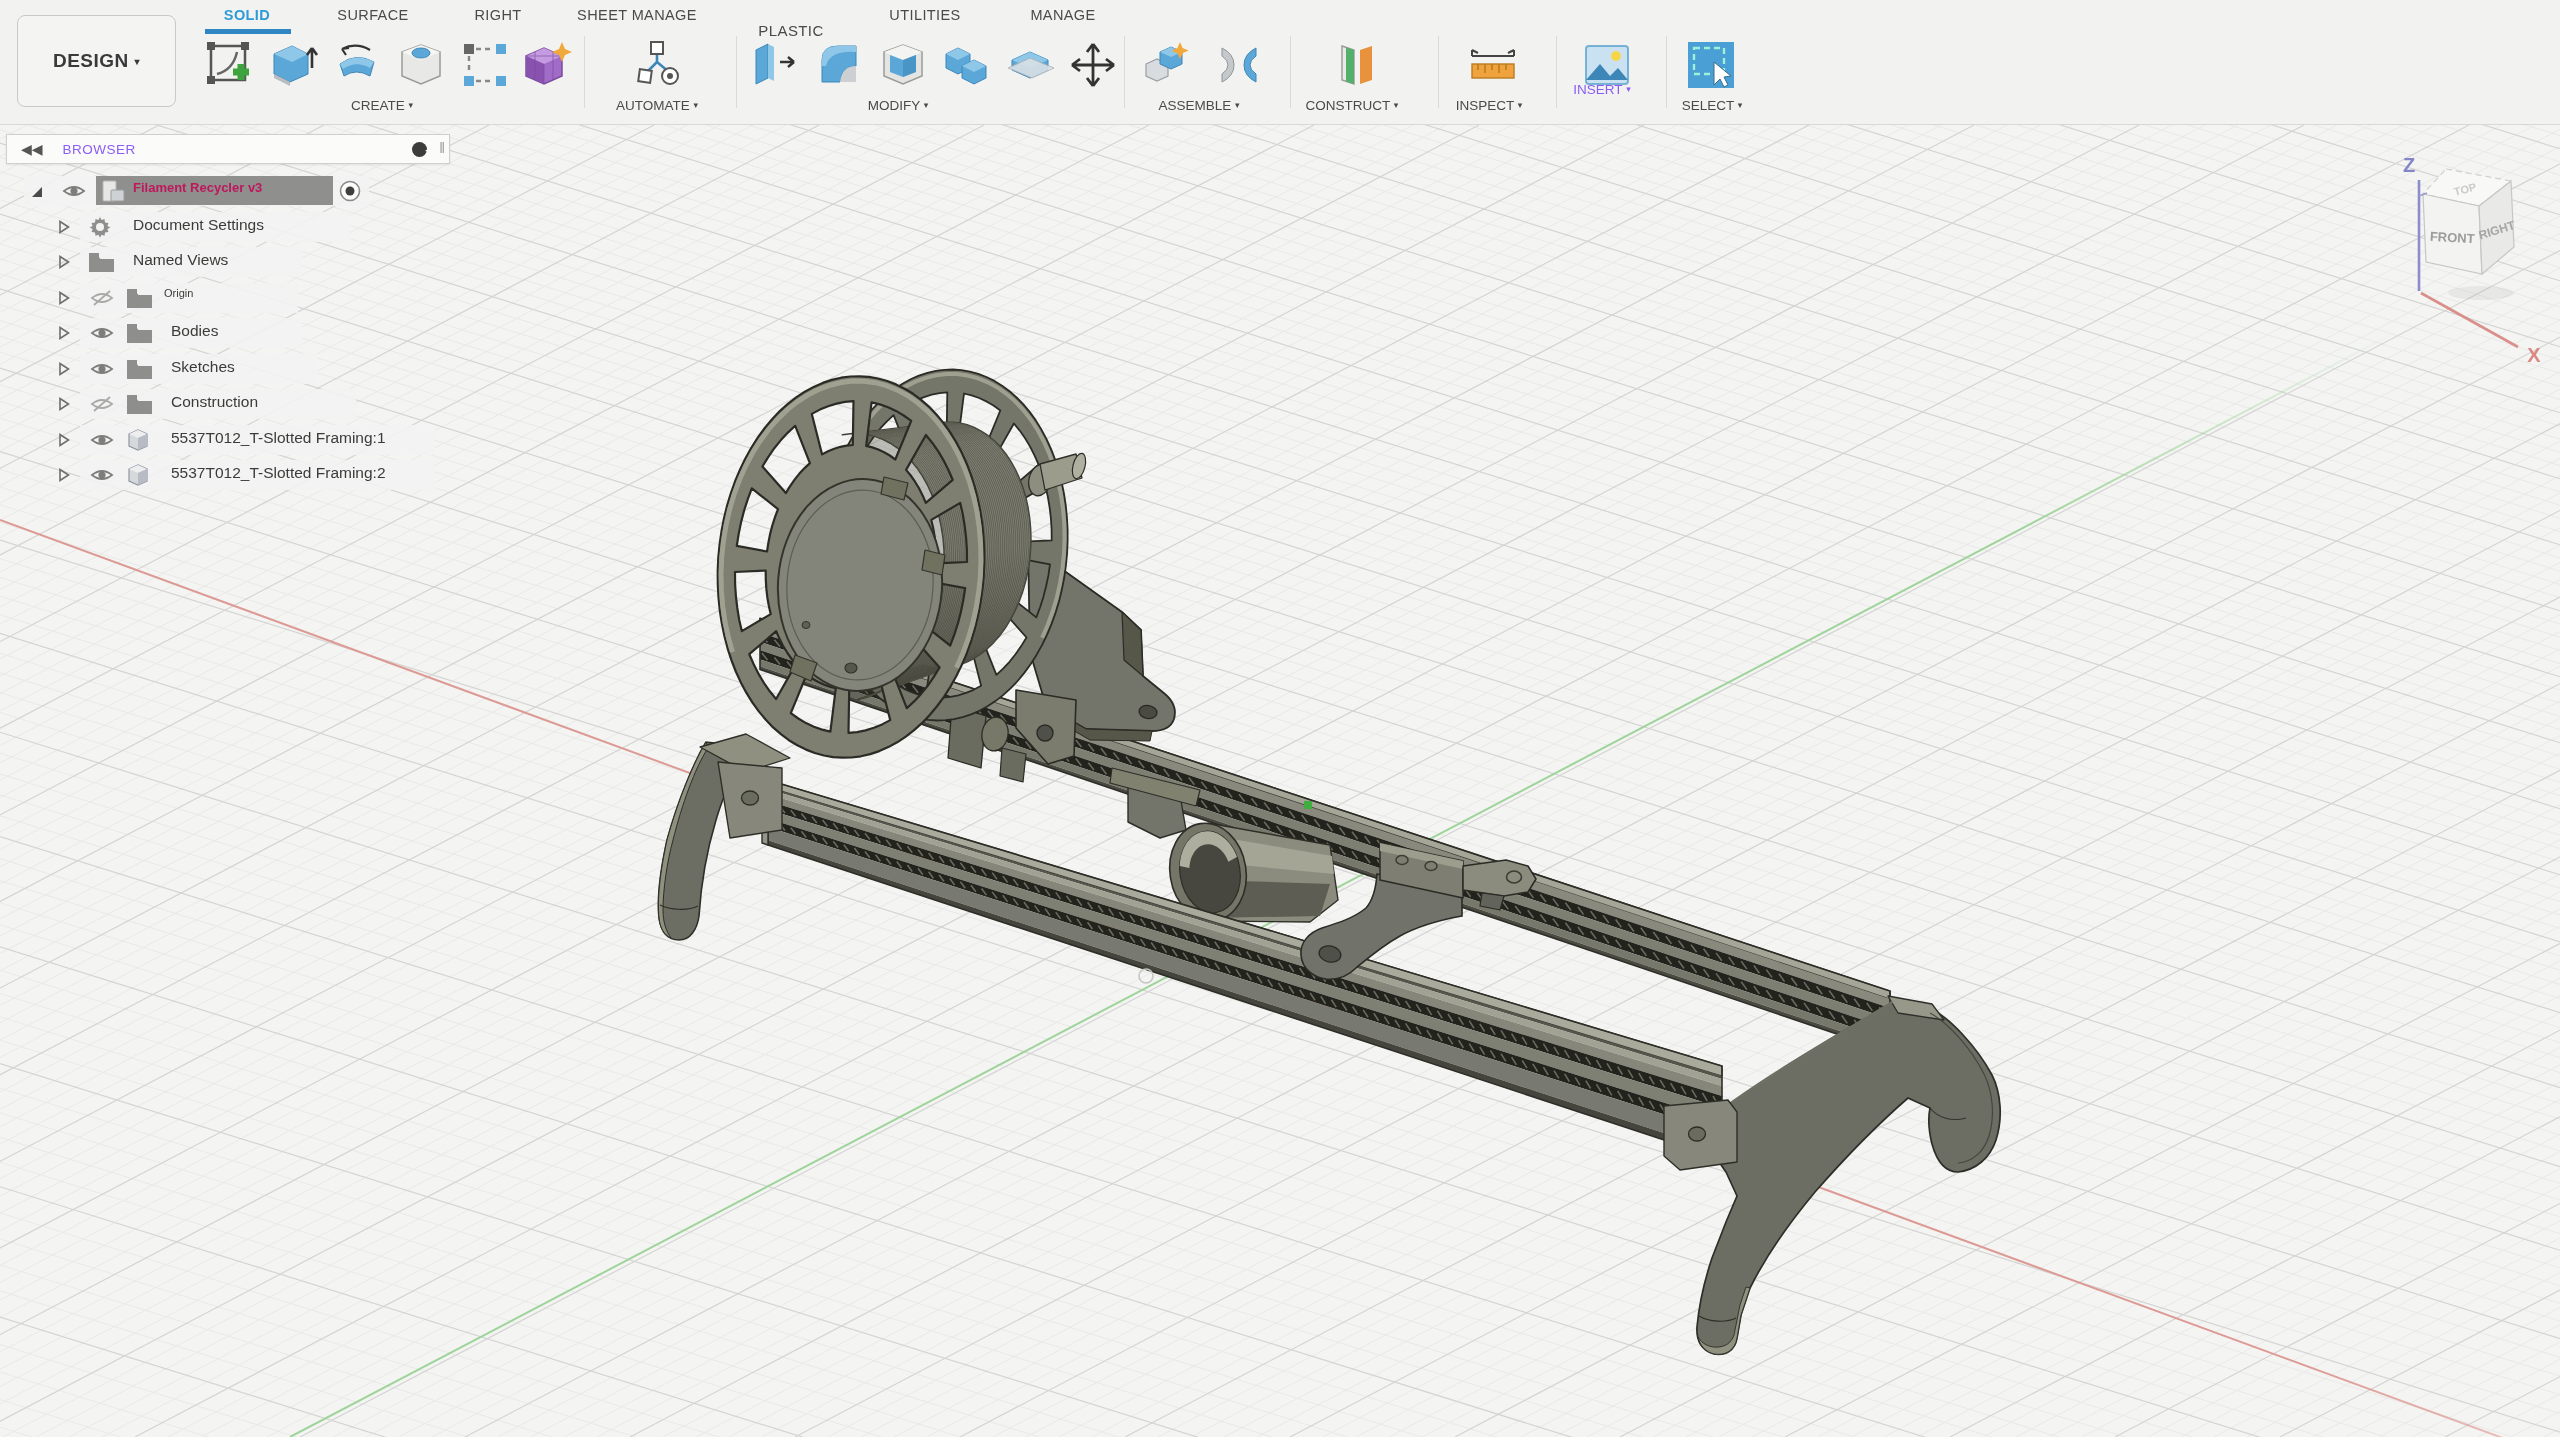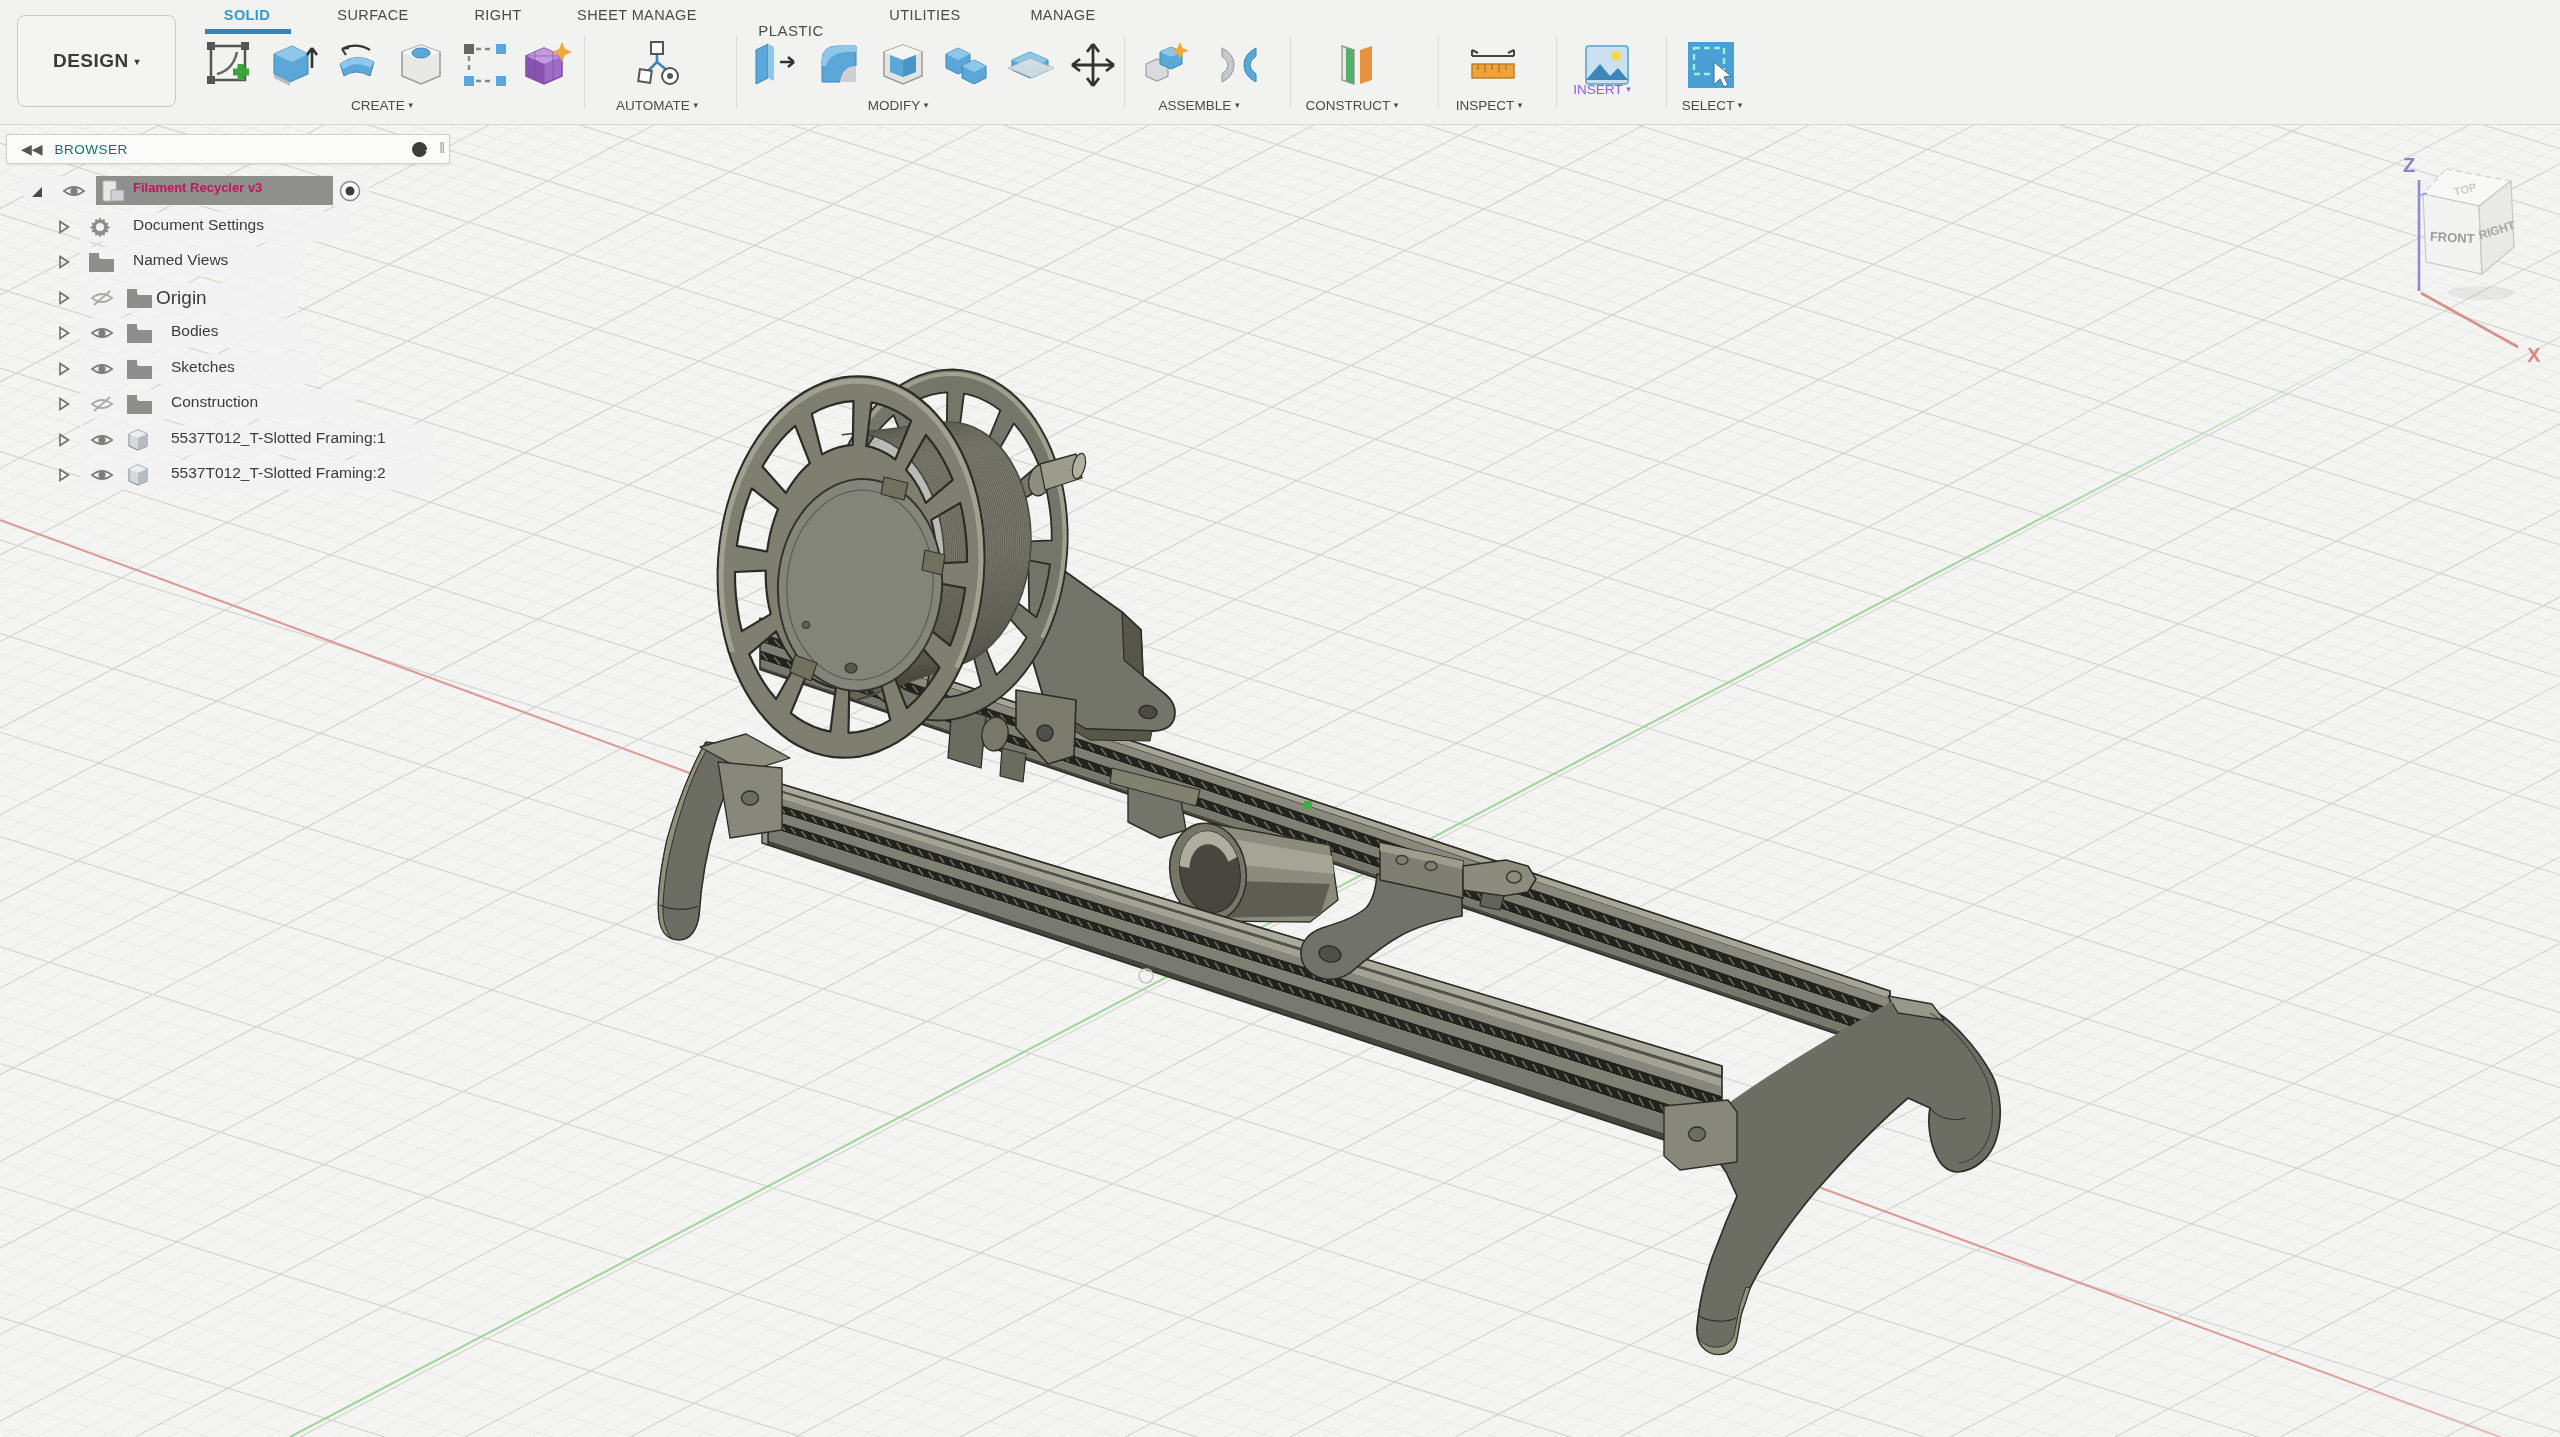--- a/index.html
+++ b/index.html
@@ -269,21 +269,21 @@
     <div style="position:absolute;left:898px;top:98px;transform:translateX(-50%);font-size:13.5px;font-weight:500;color:#4a4a4a;white-space:nowrap">MODIFY <span style="font-size:9px;position:relative;top:-2px">▾</span></div>
     <div style="position:absolute;left:1199px;top:98px;transform:translateX(-50%);font-size:13.5px;font-weight:500;color:#4a4a4a;white-space:nowrap">ASSEMBLE <span style="font-size:9px;position:relative;top:-2px">▾</span></div>
     <div style="position:absolute;left:1352px;top:98px;transform:translateX(-50%);font-size:13.5px;font-weight:400;color:#4a4a4a;white-space:nowrap">CONSTRUCT <span style="font-size:9px;position:relative;top:-2px">▾</span></div>
     <div style="position:absolute;left:1489px;top:98px;transform:translateX(-50%);font-size:13.5px;font-weight:500;color:#4a4a4a;white-space:nowrap">INSPECT <span style="font-size:9px;position:relative;top:-2px">▾</span></div>
     <div style="position:absolute;left:1602px;top:82px;transform:translateX(-50%);font-size:13.5px;font-weight:500;color:#8b5cf6;white-space:nowrap">INSERT <span style="font-size:9px;position:relative;top:-2px">▾</span></div>
     <div style="position:absolute;left:1712px;top:98px;transform:translateX(-50%);font-size:13.5px;font-weight:500;color:#4a4a4a;white-space:nowrap">SELECT <span style="font-size:9px;position:relative;top:-2px">▾</span></div>
   </div>
 <div id="panel">
     <div style="position:absolute;left:6px;top:134px;width:444px;height:30px;background:#fbfbfa;border:1px solid #cfcfce;box-shadow:0 1px 2px rgba(0,0,0,0.08);display:flex;align-items:center">
       <span style="margin-left:14px;color:#555;font-size:14px">◀◀</span>
-      <span style="margin-left:12px;font-size:13.5px;color:#0f766e;letter-spacing:0.5px">BROWSER</span>
+      <span style="margin-left:20px;font-size:13.5px;color:#8b5cf6;letter-spacing:0.5px">BROWSER</span>
       <span style="position:absolute;right:22px;top:7px;width:15px;height:15px;border-radius:8px;background:#3c3c3a"></span>
       <span style="position:absolute;right:20px;top:8px;color:#fff;font-size:11px;font-weight:700">-</span>
       <span style="position:absolute;right:4px;top:5px;color:#9a9a98;font-size:14px">‖</span>
     </div>
     <div style="position:absolute;left:24px;top:176px;width:345px;height:30px;background:rgba(243,243,242,0.88)"></div>
     <svg style="position:absolute;left:30px;top:185px" width="14" height="14" viewBox="0 0 14 14">
       <path d="M2 12 L12 12 L12 2 Z" fill="#4a4a48"></path>
     </svg>
     <svg style="position:absolute;left:62px;top:182px" width="24" height="18" viewBox="0 0 24 18">
       <path d="M2 9 Q12 1 22 9 Q12 17 2 9 Z" fill="none" stroke="#7d7d7b" stroke-width="1.8"></path>
@@ -322,21 +322,21 @@
       <path d="M2 1.5 L10.5 7 L2 12.5 Z" fill="none" stroke="#6e6e6c" stroke-width="1.6"></path>
     </svg>
     <svg style="position:absolute;left:90px;top:288.5px" width="24" height="18" viewBox="0 0 24 18">
       <path d="M2 9 Q12 1 22 9 Q12 17 2 9 Z" fill="none" stroke="#a9a9a7" stroke-width="1.8"></path>
       <line x1="4" y1="16" x2="20" y2="2" stroke="#a9a9a7" stroke-width="1.8"></line>
     </svg>
     <svg style="position:absolute;left:126px;top:287.5px" width="27" height="21" viewBox="0 0 27 21">
       <path d="M1 4 h9 l2.5 3 H26 V20 H1 Z" fill="#8e8e8c"></path>
       <rect x="1" y="1" width="10" height="4" fill="#8e8e8c"></rect>
     </svg>
-    <div style="position:absolute;left:156px;top:286.5px;font-size:19px;color:#3b3b39">Origin</div>
+    <div style="position:absolute;left:164px;top:286.5px;font-size:11px;color:#3b3b39">Origin</div>
     <div style="position:absolute;left:80px;top:318.0px;width:222px;height:30px;background:rgba(243,243,242,0.88)"></div>
     <svg style="position:absolute;left:58px;top:326.0px" width="12" height="14" viewBox="0 0 12 14">
       <path d="M2 1.5 L10.5 7 L2 12.5 Z" fill="none" stroke="#6e6e6c" stroke-width="1.6"></path>
     </svg>
     <svg style="position:absolute;left:90px;top:324.0px" width="24" height="18" viewBox="0 0 24 18">
       <path d="M2 9 Q12 1 22 9 Q12 17 2 9 Z" fill="none" stroke="#7d7d7b" stroke-width="1.8"></path>
       <circle cx="12" cy="9" r="3.6" fill="#7d7d7b"></circle>
     </svg>
     <svg style="position:absolute;left:126px;top:323.0px" width="27" height="21" viewBox="0 0 27 21">
       <path d="M1 4 h9 l2.5 3 H26 V20 H1 Z" fill="#8e8e8c"></path>

